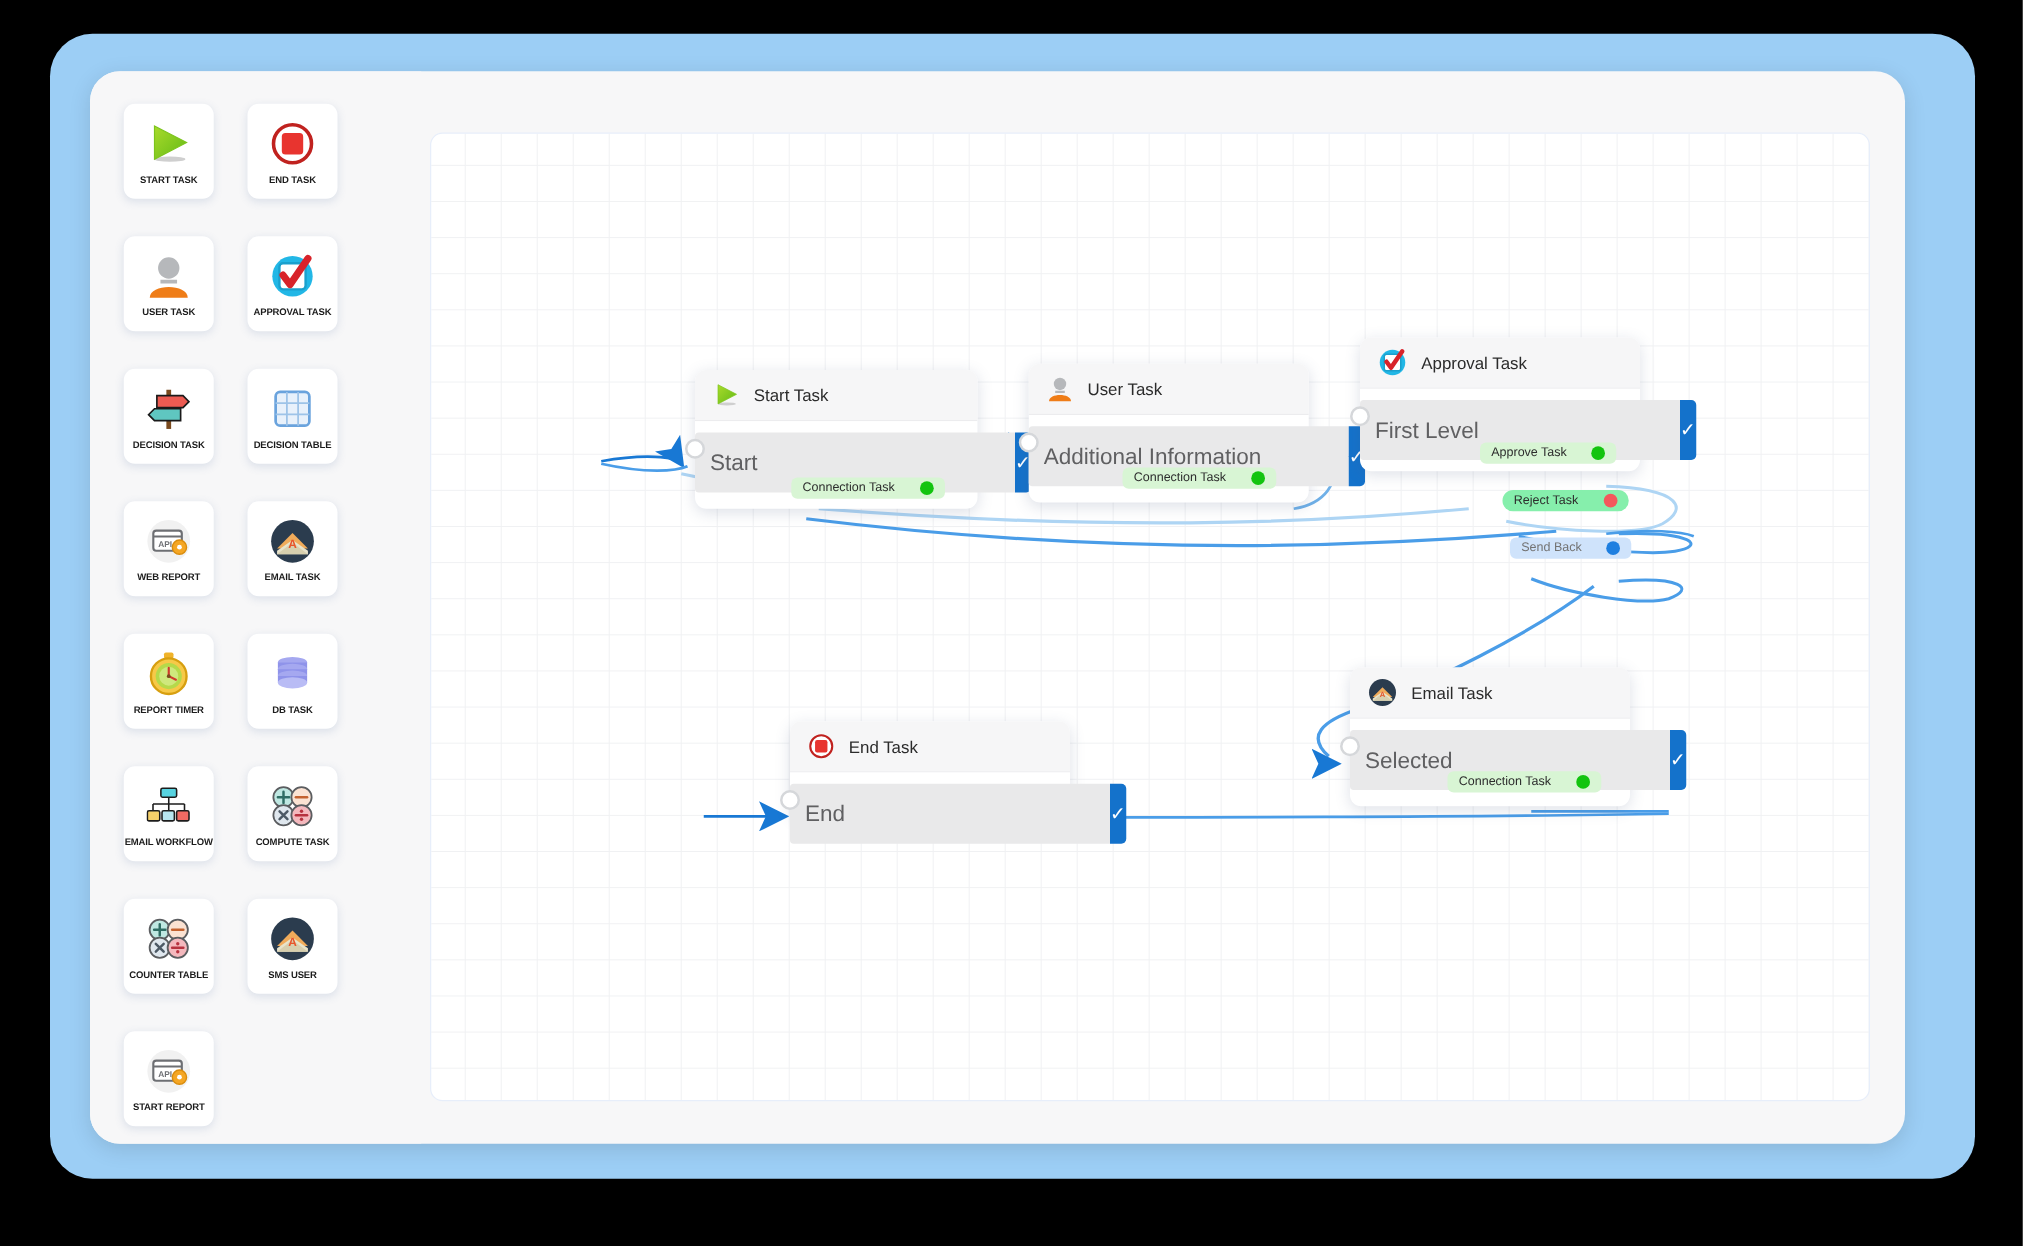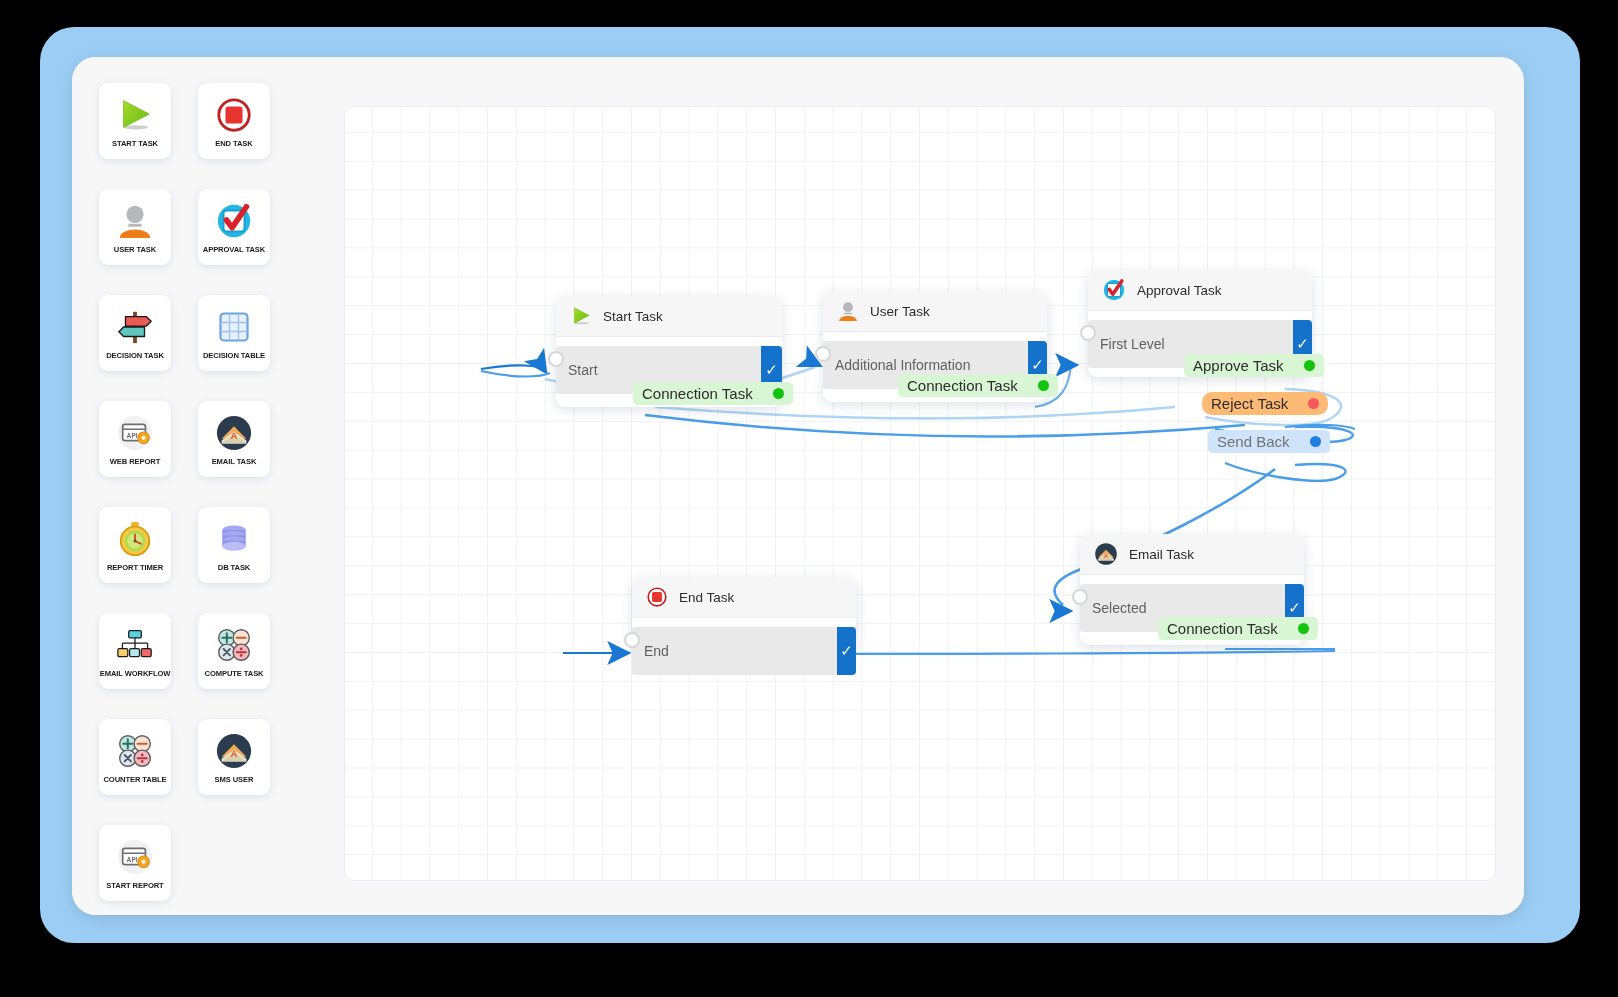--- a/index.html
+++ b/index.html
@@ -104,21 +104,21 @@
   }
   .node-title { font-size: 13.5px; color: #2b2b2b; white-space: nowrap; }
   .node-body { padding: 9px 0 13px 0; position: relative; }
   .field-row { display: flex; align-items: stretch; margin: 0 0 0 0; }
   .field-input {
     flex: 1;
     height: 48px;
     background: #e9e9ea;
     border: none;
     font-family: "Liberation Sans", sans-serif;
-    font-size: 14px;
+    font-size: 18px;
     color: #606062;
     padding: 0 12px;
     outline: none;
     border-radius: 3px 0 0 3px;
   }
   .field-check {
     width: 34px;
     background: #1472cb;
     color: #fff;
     border: none;
@@ -126,29 +126,29 @@
     font-size: 15px;
     display: flex; align-items: center; justify-content: center;
     cursor: pointer;
   }
   .badge {
     display: inline-flex;
     align-items: center;
     gap: 20px;
     padding: 3px 9px;
     border-radius: 5px;
-    font-size: 15px;
+    font-size: 10px;
     white-space: nowrap;
     position: absolute;
     cursor: pointer;
     justify-content: center;
   }
   .badge .dot { width: 11px; height: 11px; border-radius: 50%; display: inline-block; }
   .badge.green { background: #d8f5d4; color: #2d2d2d; }
-  .badge.red   { background: #fdba74; color: #2d2d2d; border-radius: 10px; }
+  .badge.red   { background: #86efac; color: #2d2d2d; border-radius: 10px; }
   .badge.blue  { background: #cfe3fb; color: #737373; }
 
   
   .port {
     position: absolute;
     width: 16px; height: 16px;
     background: #fff;
     border: 2px solid #d5d7da;
     border-radius: 50%;
     left: -8px;

